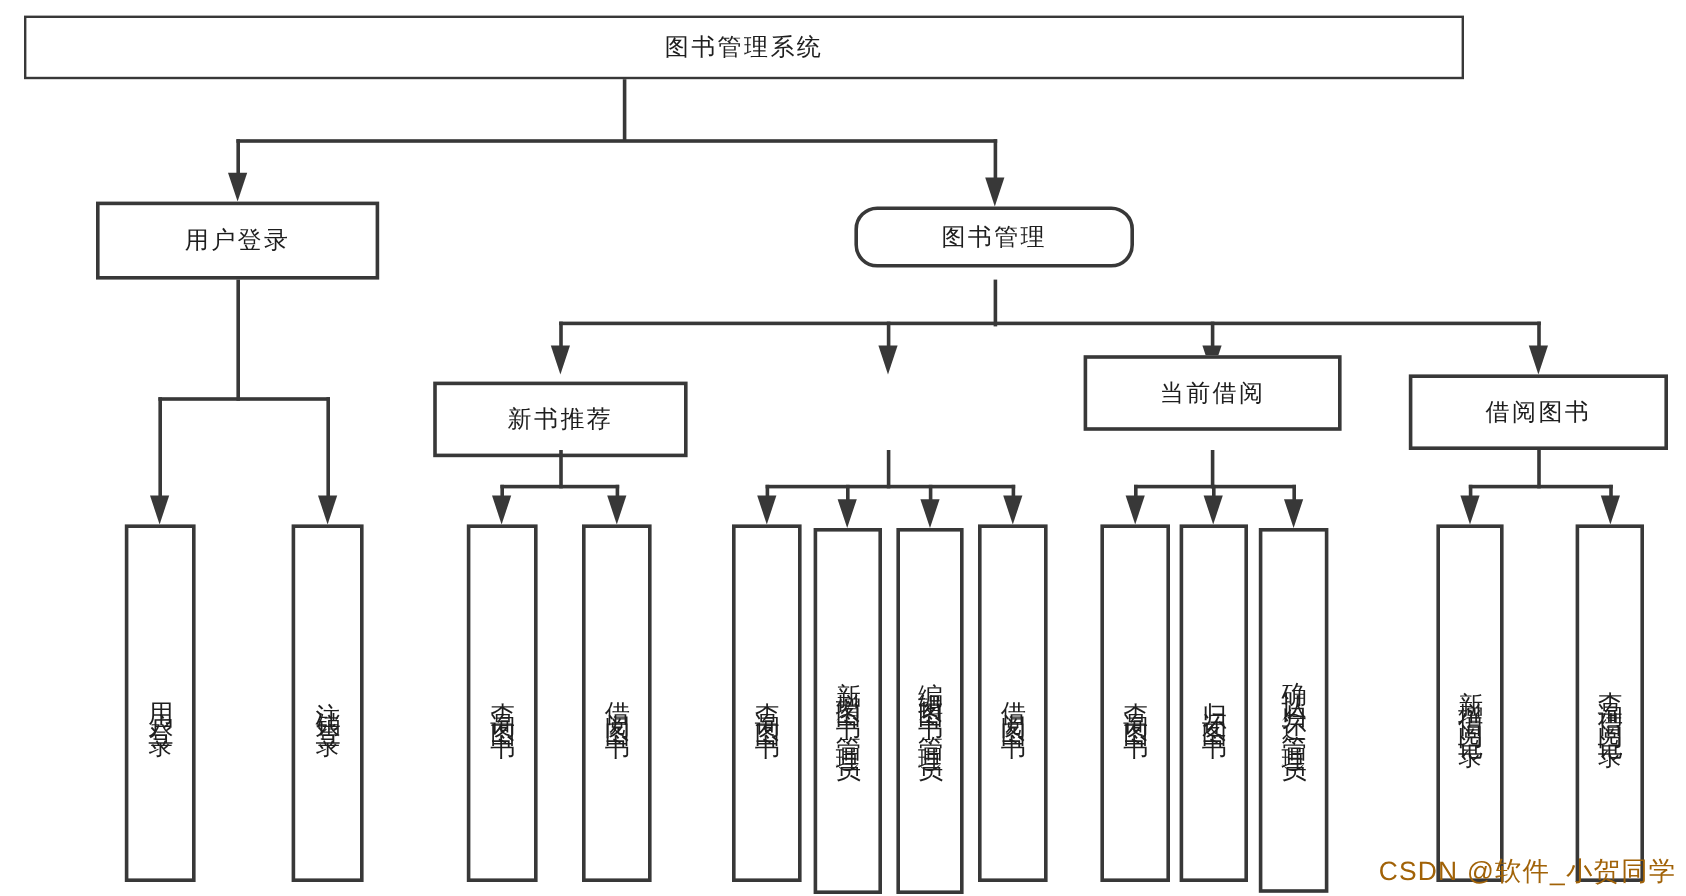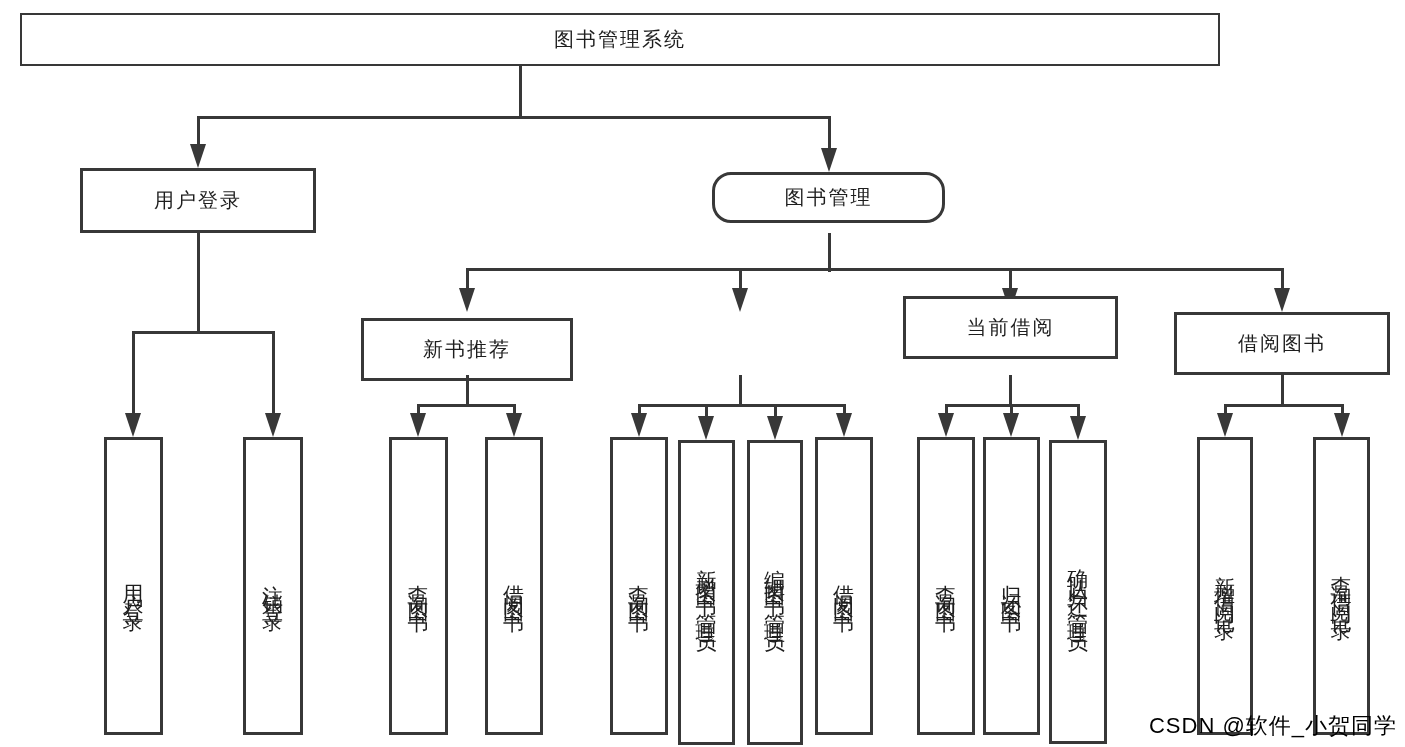--- a/index.html
+++ b/index.html
@@ -24,21 +24,21 @@
   .hl{position:absolute;height:3px;background:#383838;}
   .vl{position:absolute;width:3px;background:#383838;}
   
   .ar{
     position:absolute;width:0;height:0;
     border-left:8px solid transparent;border-right:8px solid transparent;
     border-top:24px solid #383838;
   }
   
   #watermark{
-    position:absolute;right:8px;bottom:6px;font-size:22px;color:#000000;
+    position:absolute;right:8px;bottom:6px;font-size:22px;color:#a16207;
     letter-spacing:1px;white-space:nowrap;
   }
 </style>
 </head>
 <body>
 
 <div id="canvas">
 
   <div class="node thin" style="left:20px;top:13px;width:1200px;height:53px;">
     <span>图书管理系统</span>

